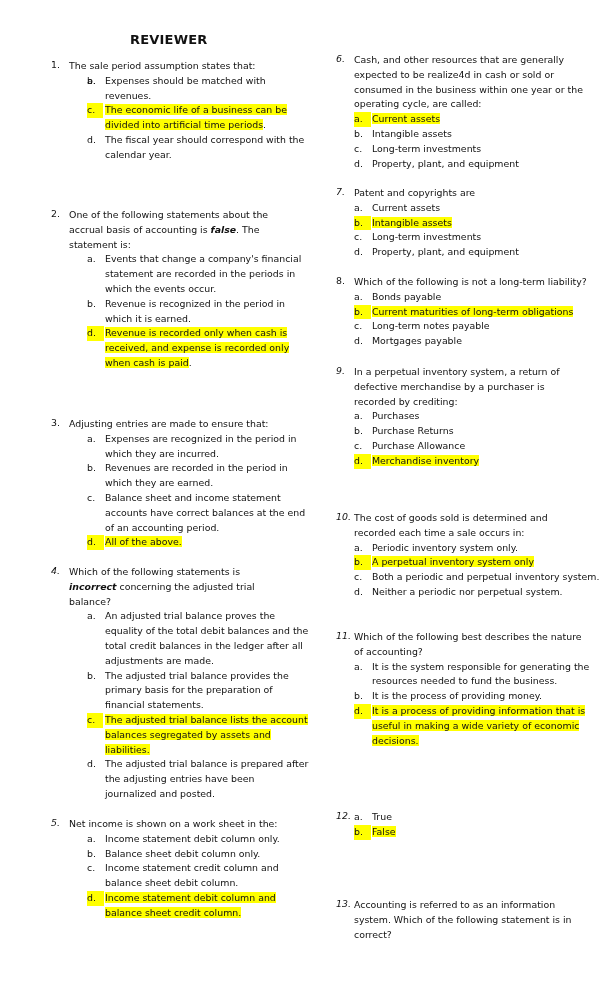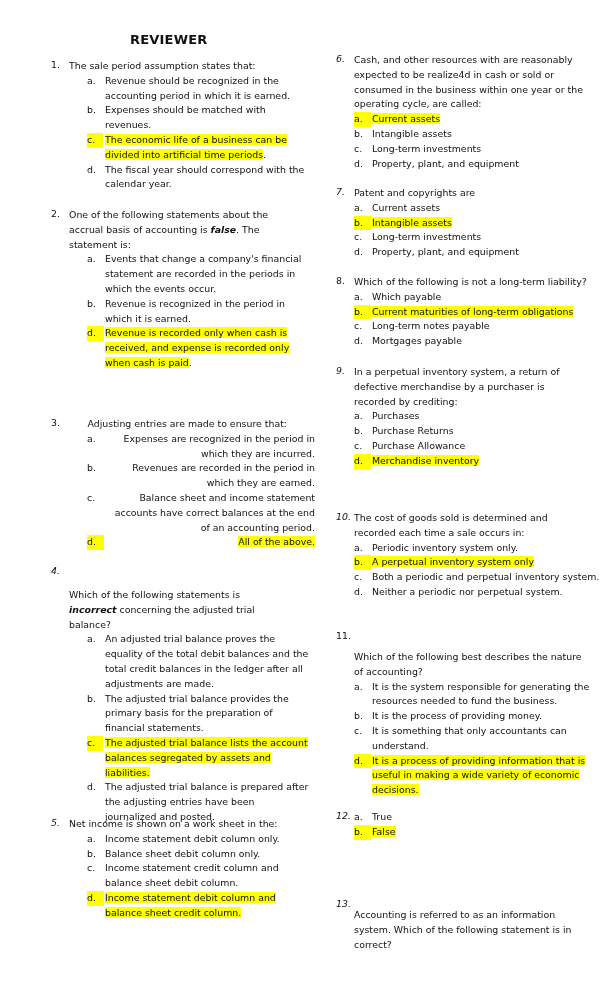--- a/index.html
+++ b/index.html
@@ -22,91 +22,91 @@
 <div>
   <div class="title">REVIEWER</div>
   <div id="left" class="col"></div>
   <div id="right" class="col"></div>
 </div>
 
 <div class="q" style="left: 51px; top: 59px; width: 236px;">
     <span class="qnum">1.</span>
     <div class="qtext" style="width: 218px;">
       <div><span>The sale period assumption states that:</span></div>
-      <div class="opt" style="width: 202px; margin-left: 18px;"><span class="olet">a.</span><span>Revenue should be recognized in the accounting period in which it is earned.</span></div>
+      <div class="opt" style="width: 202px; margin-left: 18px;"><span class="olet">a.</span></div>
       <div class="opt" style="width: 202px; margin-left: 18px;"><span class="olet">b.</span><span>Expenses should be matched with revenues.</span></div>
       <div class="opt hlrow" style="width: 202px; margin-left: 18px;"><span class="olet">c.</span><span class="hl">The economic life of a business can be divided into artificial time periods</span><span>.</span></div>
       <div class="opt" style="width: 202px; margin-left: 18px;"><span class="olet">d.</span><span>The fiscal year should correspond with the calendar year.</span></div>
     </div>
   </div>
 <div class="q" style="left: 51px; top: 208px; width: 236px;">
     <span class="qnum">2.</span>
     <div class="qtext" style="width: 218px;">
       <div><span>One of the following statements about the accrual basis of accounting is </span><span class="b">false</span><span>. The statement is:</span></div>
       <div class="opt" style="width: 206px; margin-left: 18px;"><span class="olet">a.</span><span>Events that change a company's financial statement are recorded in the periods in which the events occur.</span></div>
       <div class="opt" style="width: 206px; margin-left: 18px;"><span class="olet">b.</span><span>Revenue is recognized in the period in which it is earned.</span></div>
       <div class="opt" style="width: 206px; margin-left: 18px;"><span class="olet">c.</span></div>
       <div class="opt hlrow" style="width: 206px; margin-left: 18px;"><span class="olet">d.</span><span class="hl">Revenue is recorded only when cash is received, and expense is recorded only when cash is paid</span><span>.</span></div>
     </div>
   </div>
 <div class="q" style="left: 51px; top: 417px; width: 236px;">
     <span class="qnum">3.</span>
-    <div class="qtext" style="width: 218px; text-align: right;">
+    <div class="qtext" style="width: 218px;">
       <div><span>Adjusting entries are made to ensure that:</span></div>
       <div class="opt" style="width: 210px; margin-left: 18px;"><span class="olet">a.</span><span>Expenses are recognized in the period in which they are incurred.</span></div>
       <div class="opt" style="width: 210px; margin-left: 18px;"><span class="olet">b.</span><span>Revenues are recorded in the period in which they are earned.</span></div>
       <div class="opt" style="width: 210px; margin-left: 18px;"><span class="olet">c.</span><span>Balance sheet and income statement accounts have correct balances at the end of an accounting period.</span></div>
       <div class="opt hlrow" style="width: 210px; margin-left: 18px;"><span class="olet">d.</span><span class="hl">All of the above.</span></div>
     </div>
   </div>
 <div class="q" style="left: 51px; top: 565px; width: 236px;">
     <span class="qnum" style="font-style: italic;">4.</span>
-    <div class="qtext" style="width: 218px; margin-top: 23px;">
+    <div class="qtext" style="width: 218px;">
       <div><span>Which of the following statements is </span><span class="b">incorrect</span><span> concerning the adjusted trial balance?</span></div>
       <div class="opt" style="width: 204px; margin-left: 18px;"><span class="olet">a.</span><span>An adjusted trial balance proves the equality of the total debit balances and the total credit balances in the ledger after all adjustments are made.</span></div>
       <div class="opt" style="width: 204px; margin-left: 18px;"><span class="olet">b.</span><span>The adjusted trial balance provides the primary basis for the preparation of financial statements.</span></div>
       <div class="opt hlrow" style="width: 204px; margin-left: 18px;"><span class="olet">c.</span><span class="hl">The adjusted trial balance lists the account balances segregated by assets and liabilities.</span></div>
       <div class="opt" style="width: 204px; margin-left: 18px;"><span class="olet">d.</span><span>The adjusted trial balance is prepared after the adjusting entries have been journalized and posted.</span></div>
     </div>
   </div>
 <div class="q" style="left: 51px; top: 817px; width: 236px;">
     <span class="qnum" style="font-style: italic;">5.</span>
     <div class="qtext" style="width: 218px;">
       <div><span>Net income is shown on a work sheet in the:</span></div>
       <div class="opt" style="width: 204px; margin-left: 18px;"><span class="olet">a.</span><span>Income statement debit column only.</span></div>
       <div class="opt" style="width: 204px; margin-left: 18px;"><span class="olet">b.</span><span>Balance sheet debit column only.</span></div>
       <div class="opt" style="width: 204px; margin-left: 18px;"><span class="olet">c.</span><span>Income statement credit column and balance sheet debit column.</span></div>
       <div class="opt hlrow" style="width: 204px; margin-left: 18px;"><span class="olet">d.</span><span class="hl">Income statement debit column and balance sheet credit column.</span></div>
     </div>
   </div>
 <div class="q" style="left: 336px; top: 53px; width: 252px;">
     <span class="qnum" style="font-style: italic;">6.</span>
     <div class="qtext" style="width: 234px;">
-      <div><span>Cash, and other resources with are reasonably expected to be realize4d in cash or sold or consumed in the business within one year or the operating cycle, are called:</span></div>
+      <div><span>Cash, and other resources that are generally expected to be realize4d in cash or sold or consumed in the business within one year or the operating cycle, are called:</span></div>
       <div class="opt hlrow" style="width: 234px; margin-left: 0px;"><span class="olet">a.</span><span class="hl">Current assets</span></div>
       <div class="opt" style="width: 234px; margin-left: 0px;"><span class="olet">b.</span><span>Intangible assets</span></div>
       <div class="opt" style="width: 234px; margin-left: 0px;"><span class="olet">c.</span><span>Long-term investments</span></div>
       <div class="opt" style="width: 234px; margin-left: 0px;"><span class="olet">d.</span><span>Property, plant, and equipment</span></div>
     </div>
   </div>
 <div class="q" style="left: 336px; top: 186px; width: 252px;">
     <span class="qnum" style="font-style: italic;">7.</span>
     <div class="qtext" style="width: 234px;">
       <div><span>Patent and copyrights are</span></div>
       <div class="opt" style="width: 234px; margin-left: 0px;"><span class="olet">a.</span><span>Current assets</span></div>
       <div class="opt hlrow" style="width: 234px; margin-left: 0px;"><span class="olet">b.</span><span class="hl">Intangible assets</span></div>
       <div class="opt" style="width: 234px; margin-left: 0px;"><span class="olet">c.</span><span>Long-term investments</span></div>
       <div class="opt" style="width: 234px; margin-left: 0px;"><span class="olet">d.</span><span>Property, plant, and equipment</span></div>
     </div>
   </div>
 <div class="q" style="left: 336px; top: 275px; width: 252px;">
     <span class="qnum">8.</span>
     <div class="qtext" style="width: 234px;">
       <div><span> Which of the following is not a long-term liability?</span></div>
-      <div class="opt" style="width: 234px; margin-left: 0px;"><span class="olet">a.</span><span>Which payable</span></div>
+      <div class="opt" style="width: 234px; margin-left: 0px;"><span class="olet">a.</span><span>Bonds payable</span></div>
       <div class="opt hlrow" style="width: 234px; margin-left: 0px;"><span class="olet">b.</span><span class="hl">Current maturities of long-term obligations</span></div>
       <div class="opt" style="width: 234px; margin-left: 0px;"><span class="olet">c.</span><span>Long-term notes payable</span></div>
       <div class="opt" style="width: 234px; margin-left: 0px;"><span class="olet">d.</span><span>Mortgages payable</span></div>
     </div>
   </div>
 <div class="q" style="left: 336px; top: 365px; width: 252px;">
     <span class="qnum" style="font-style: italic;">9.</span>
     <div class="qtext" style="width: 234px;">
       <div><span>In a perpetual inventory system, a return of defective merchandise by a purchaser is recorded by crediting:</span></div>
       <div class="opt" style="width: 234px; margin-left: 0px;"><span class="olet">a.</span><span>Purchases</span></div>
@@ -119,34 +119,34 @@
     <span class="qnum" style="font-style: italic;">10.</span>
     <div class="qtext" style="width: 234px;">
       <div><span>The cost of goods sold is determined and recorded each time a sale occurs in:</span></div>
       <div class="opt" style="width: 234px; margin-left: 0px;"><span class="olet">a.</span><span>Periodic inventory system only.</span></div>
       <div class="opt hlrow" style="width: 234px; margin-left: 0px;"><span class="olet">b.</span><span class="hl">A perpetual inventory system only</span></div>
       <div class="opt" style="width: 234px; margin-left: 0px;"><span class="olet">c.</span><span>Both a periodic and perpetual inventory system.</span></div>
       <div class="opt" style="width: 234px; margin-left: 0px;"><span class="olet">d.</span><span>Neither a periodic nor perpetual system.</span></div>
     </div>
   </div>
 <div class="q" style="left: 336px; top: 630px; width: 252px;">
-    <span class="qnum" style="">11.</span>
-    <div class="qtext" style="width: 234px; margin-top: 20px;">
+    <span class="qnum" style="font-style: italic;">11.</span>
+    <div class="qtext" style="width: 234px;">
       <div><span>Which of the following best describes the nature of accounting?</span></div>
       <div class="opt" style="width: 234px; margin-left: 0px;"><span class="olet">a.</span><span>It is the system responsible for generating the resources needed to fund the business.</span></div>
       <div class="opt" style="width: 234px; margin-left: 0px;"><span class="olet">b.</span><span>It is the process of providing money.</span></div>
-      <div class="opt" style="width: 234px; margin-left: 0px;"><span class="olet">c.</span><span>It is something that only accountants can understand.</span></div>
+      <div class="opt" style="width: 234px; margin-left: 0px;"><span class="olet">c.</span></div>
       <div class="opt hlrow" style="width: 234px; margin-left: 0px;"><span class="olet">d.</span><span class="hl">It is a process of providing information that is useful in making a wide variety of economic decisions.</span></div>
     </div>
   </div>
 <div class="q" style="left: 336px; top: 810px; width: 252px;">
     <span class="qnum" style="font-style: italic;">12.</span>
     <div class="qtext" style="width: 234px;">
       <div class="opt" style="width: 234px; margin-left: 0px;"><span class="olet">a.</span><span>True</span></div>
       <div class="opt hlrow" style="width: 234px; margin-left: 0px;"><span class="olet">b.</span><span class="hl">False</span></div>
     </div>
   </div>
 <div class="q" style="left: 336px; top: 898px; width: 252px;">
     <span class="qnum" style="font-style: italic;">13.</span>
-    <div class="qtext" style="width: 234px; margin-top: 10px;">
+    <div class="qtext" style="width: 234px;">
       <div><span>Accounting is referred to as an information system. Which of the following statement is in correct?</span></div>
     </div>
   </div>
 
 </body></html>

